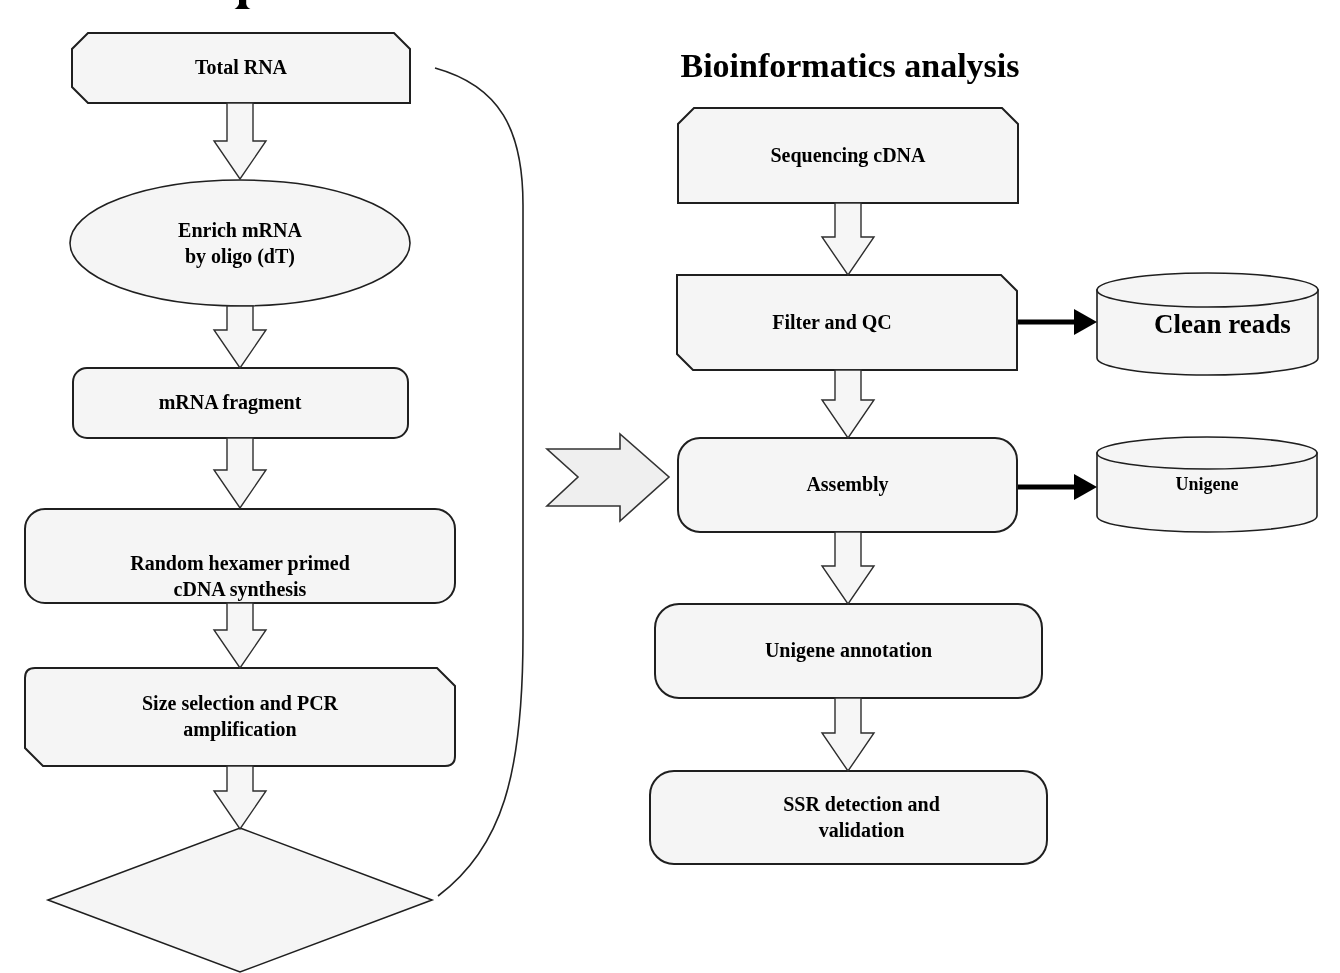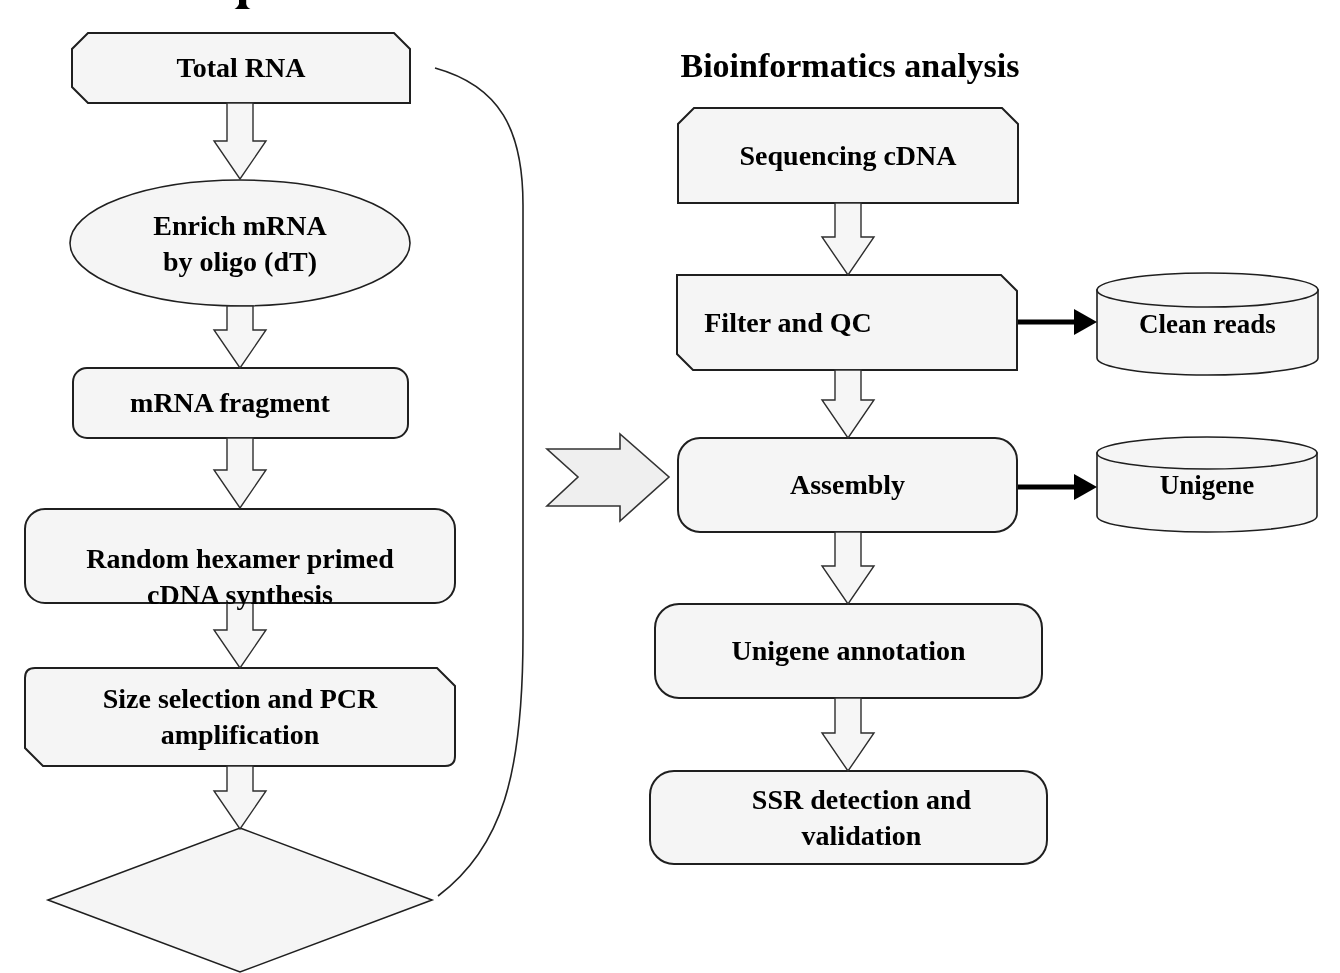--- a/index.html
+++ b/index.html
@@ -11,21 +11,21 @@
   .shape{fill:var(--node-fill,#f5f5f5);stroke:var(--node-stroke,#1f1f1f);stroke-width:2;}
   .thin{stroke-width:1.6;}
   .harrow{fill:var(--arrow-fill,#f6f6f6);stroke:var(--arrow-stroke,#2e2e2e);stroke-width:1.4;}
   .bigarrow{fill:#efefef;stroke:#333;stroke-width:1.6;}
   .curve{fill:none;stroke:#222;stroke-width:1.6;}
   .blackline{stroke:var(--connector,#000);stroke-width:5;}
   .blackhead{fill:var(--connector,#000);stroke:none;}
   .label{
     position:absolute;display:flex;align-items:center;justify-content:center;
     text-align:center;font-weight:700;color:var(--text,#000);
-    white-space:pre-line;line-height:1.28;font-size:28px;
+    white-space:pre-line;line-height:1.28;font-size:20px;
   }
   .title{
     position:absolute;display:flex;align-items:center;justify-content:center;
     text-align:right;font-weight:700;color:var(--text,#000);font-size:34px;
   }
 </style>
 </head>
 <body>
 
 <div class="stage">
@@ -86,21 +86,21 @@
 
   <div class="label" style="left:72px;top:33px;width:338px;height:70px;">Total RNA</div>
   <div class="label" style="left:70px;top:181px;width:340px;height:125px;">Enrich mRNA
 by oligo (dT)</div>
   <div class="label" style="left:73px;top:368px;width:314px;height:70px;">mRNA fragment</div>
   <div class="label" style="left:25px;top:530px;width:430px;height:94px;">Random hexamer primed
 cDNA synthesis</div>
   <div class="label" style="left:25px;top:668px;width:430px;height:98px;">Size selection and PCR
 amplification</div>
   <div class="label" style="left:678px;top:108px;width:340px;height:95px;">Sequencing cDNA</div>
-  <div class="label" style="left:646px;top:275px;width:284px;height:95px;">Filter and QC</div>
+  <div class="label" style="left:690px;top:275px;width:284px;height:95px;">Filter and QC</div>
   <div class="label" style="left:678px;top:438px;width:339px;height:94px;border-radius:23px;">Assembly</div>
   <div class="label" style="left:655px;top:604px;width:387px;height:94px;">Unigene annotation</div>
   <div class="label" style="left:650px;top:771px;width:397px;height:93px;margin-left:13px;">SSR detection and
 validation</div>
-  <div class="label" style="left:1097px;top:277px;width:221px;height:95px;font-size:27px;">Clean reads</div>
-  <div class="label" style="left:1097px;top:440px;width:220px;height:90px;font-size:27px;">Unigene</div>
+  <div class="label" style="left:1097px;top:277px;width:221px;height:95px;font-size:27px;padding-left:15px;">Clean reads</div>
+  <div class="label" style="left:1097px;top:440px;width:220px;height:90px;font-size:18px;">Unigene</div>
 
 </div>
 
 </body></html>

